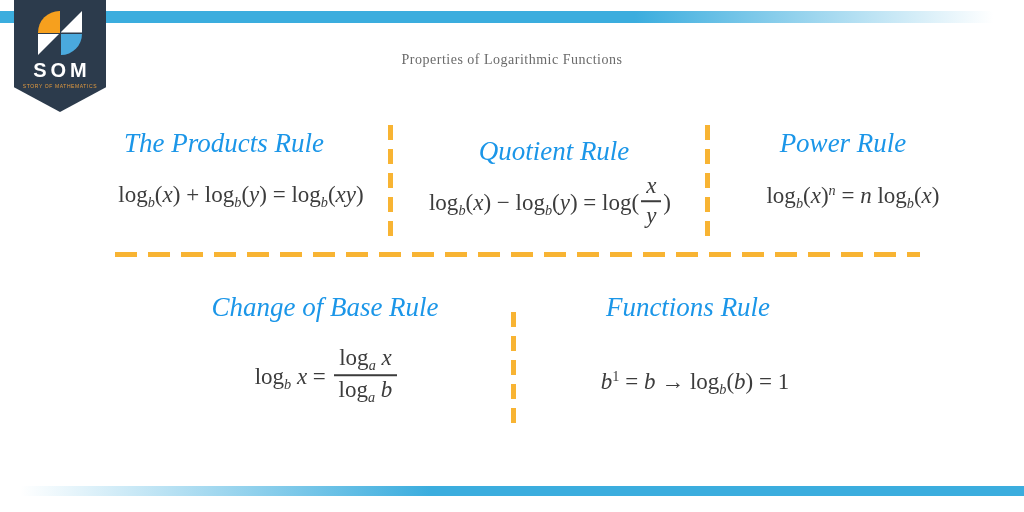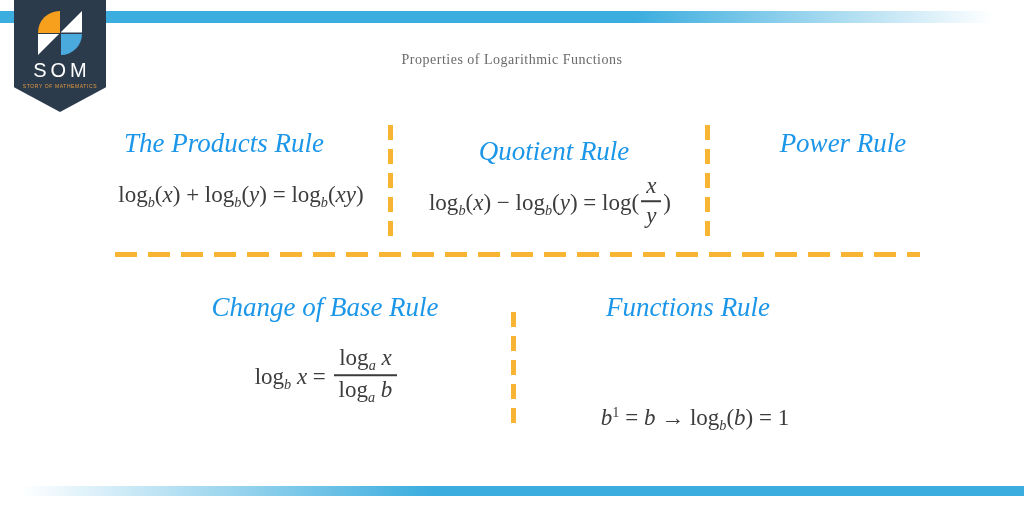--- a/index.html
+++ b/index.html
@@ -23,21 +23,21 @@
     background:var(--ribbon_navy);
     clip-path:polygon(0 0,100% 0,100% 78%,50% 100%,0 78%);
     display:flex;flex-direction:column;align-items:center;}
   .pinwheel{margin-top:11px;width:44px;height:44px;display:grid;
     grid-template-columns:1fr 1fr;grid-template-rows:1fr 1fr;gap:1px;}
   .pw-tl{background:var(--logo_orange);border-top-left-radius:100%;}
   .pw-tr{background:#fff;clip-path:polygon(100% 0,100% 100%,0 100%);}
   .pw-bl{background:#fff;clip-path:polygon(0 0,100% 0,0 100%);}
   .pw-br{background:var(--logo_blue);border-bottom-right-radius:100%;}
   .logo-text{margin-top:5px;color:#fff;font-family:"Liberation Sans",sans-serif;
-    font-weight:400;font-size:20px;letter-spacing:4px;text-indent:4px;line-height:1;}
+    font-weight:700;font-size:20px;letter-spacing:4px;text-indent:4px;line-height:1;}
   .logo-sub{margin-top:3px;color:#e29a3e;font-family:"Liberation Sans",sans-serif;
     font-size:5px;letter-spacing:0.6px;white-space:nowrap;}
 
   
   .title{position:absolute;top:52px;left:0;right:0;text-align:center;
     font-size:14px;color:var(--title_gray);letter-spacing:0.5px;}
 
   
   .rule-title{position:absolute;width:300px;text-align:center;font-style:italic;
     font-size:27px;color:var(--accent_blue);font-weight:500;}
@@ -47,21 +47,21 @@
   .rt-cob{left:175px;top:292px;}
   .rt-identity{left:538px;top:292px;}
 
   
   .formula{position:absolute;text-align:center;font-size:23px;
     color:var(--formula_ink);white-space:nowrap;}
   .f-products{left:58px;top:182px;width:366px;}
   .f-quotient{left:398px;top:176px;width:304px;}
   .f-power{left:703px;top:182px;width:300px;}
   .f-cob{left:177px;top:348px;width:300px;}
-  .f-identity{left:545px;top:368px;width:300px;margin-top:36px;}
+  .f-identity{left:545px;top:368px;width:300px;}
 
   .formula .r{font-style:normal;}
   .formula .i{font-style:italic;}
   .formula .sub{font-size:0.62em;font-style:italic;vertical-align:-0.35em;}
   .formula .sup{font-size:0.62em;font-style:italic;vertical-align:0.55em;}
   .formula .up{font-style:normal;}
   .frac{display:inline-block;vertical-align:middle;text-align:center;
     line-height:1.15;margin:0 2px;transform:translateY(-0.12em);}
   .frac .num{display:block;padding:0 5px 1px;border-bottom:2px solid currentColor;}
   .frac .den{display:block;padding:1px 5px 0;}
@@ -94,20 +94,21 @@
   </div>
 
   <div class="title">Properties of Logarithmic Functions</div>
 
   <div class="rule-title rt-products">The Products Rule</div>
   <div class="rule-title rt-quotient">Quotient Rule</div>
   <div class="rule-title rt-power">Power Rule</div>
 
   <div class="formula f-products"><span class="r">log</span><span class="sub">b</span><span class="r">(</span><span class="i">x</span><span class="r">) + log</span><span class="sub">b</span><span class="r">(</span><span class="i">y</span><span class="r">) = log</span><span class="sub">b</span><span class="r">(</span><span class="i">xy</span><span class="r">)</span></div>
   <div class="formula f-quotient"><span class="r">log</span><span class="sub">b</span><span class="r">(</span><span class="i">x</span><span class="r">) − log</span><span class="sub">b</span><span class="r">(</span><span class="i">y</span><span class="r">) = log(</span><span class="frac"><span class="num"><span class="i">x</span></span><span class="den"><span class="i">y</span></span></span><span class="r">)</span></div>
+  <div class="formula f-power"><span class="r">log</span><span class="sub">b</span><span class="r">(</span><span class="i">x</span><span class="r">)</span><span class="sup">n</span><span class="r"> = </span><span class="i">n</span><span class="r"> log</span><span class="sub">b</span><span class="r">(</span><span class="i">x</span><span class="r">)</span></div>
 
   <div class="vdash vd-1"></div>
   <div class="vdash vd-2"></div>
   <div class="hdash"></div>
 
   <div class="rule-title rt-cob">Change of Base Rule</div>
   <div class="rule-title rt-identity">Functions Rule</div>
 
   <div class="formula f-cob"><span class="r">log</span><span class="sub">b</span><span class="i"> x</span><span class="r"> = </span><span class="frac"><span class="num"><span class="r">log</span><span class="sub">a</span><span class="i"> x</span></span><span class="den"><span class="r">log</span><span class="sub">a</span><span class="i"> b</span></span></span></div>
   <div class="formula f-identity"><span class="i">b</span><span class="sup up">1</span><span class="r"> = </span><span class="i">b</span><span class="r"> → log</span><span class="sub">b</span><span class="r">(</span><span class="i">b</span><span class="r">) = 1</span></div>

